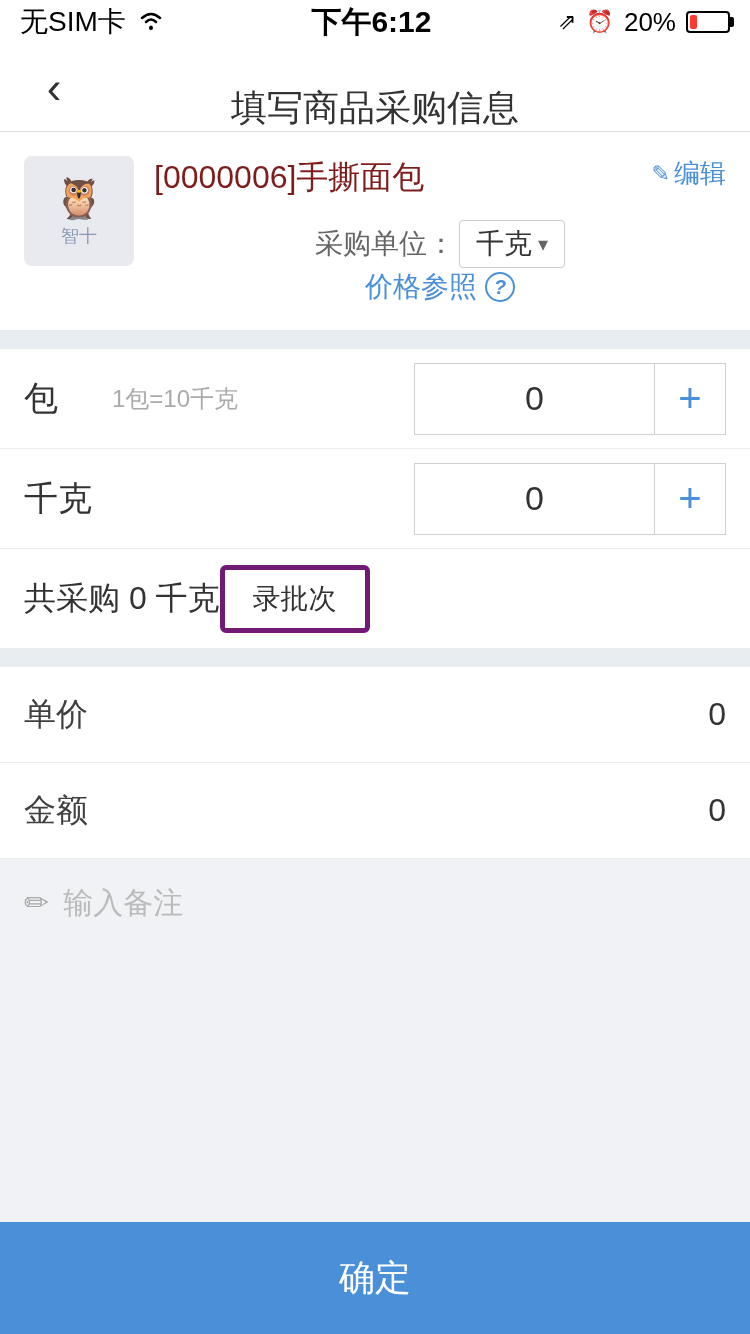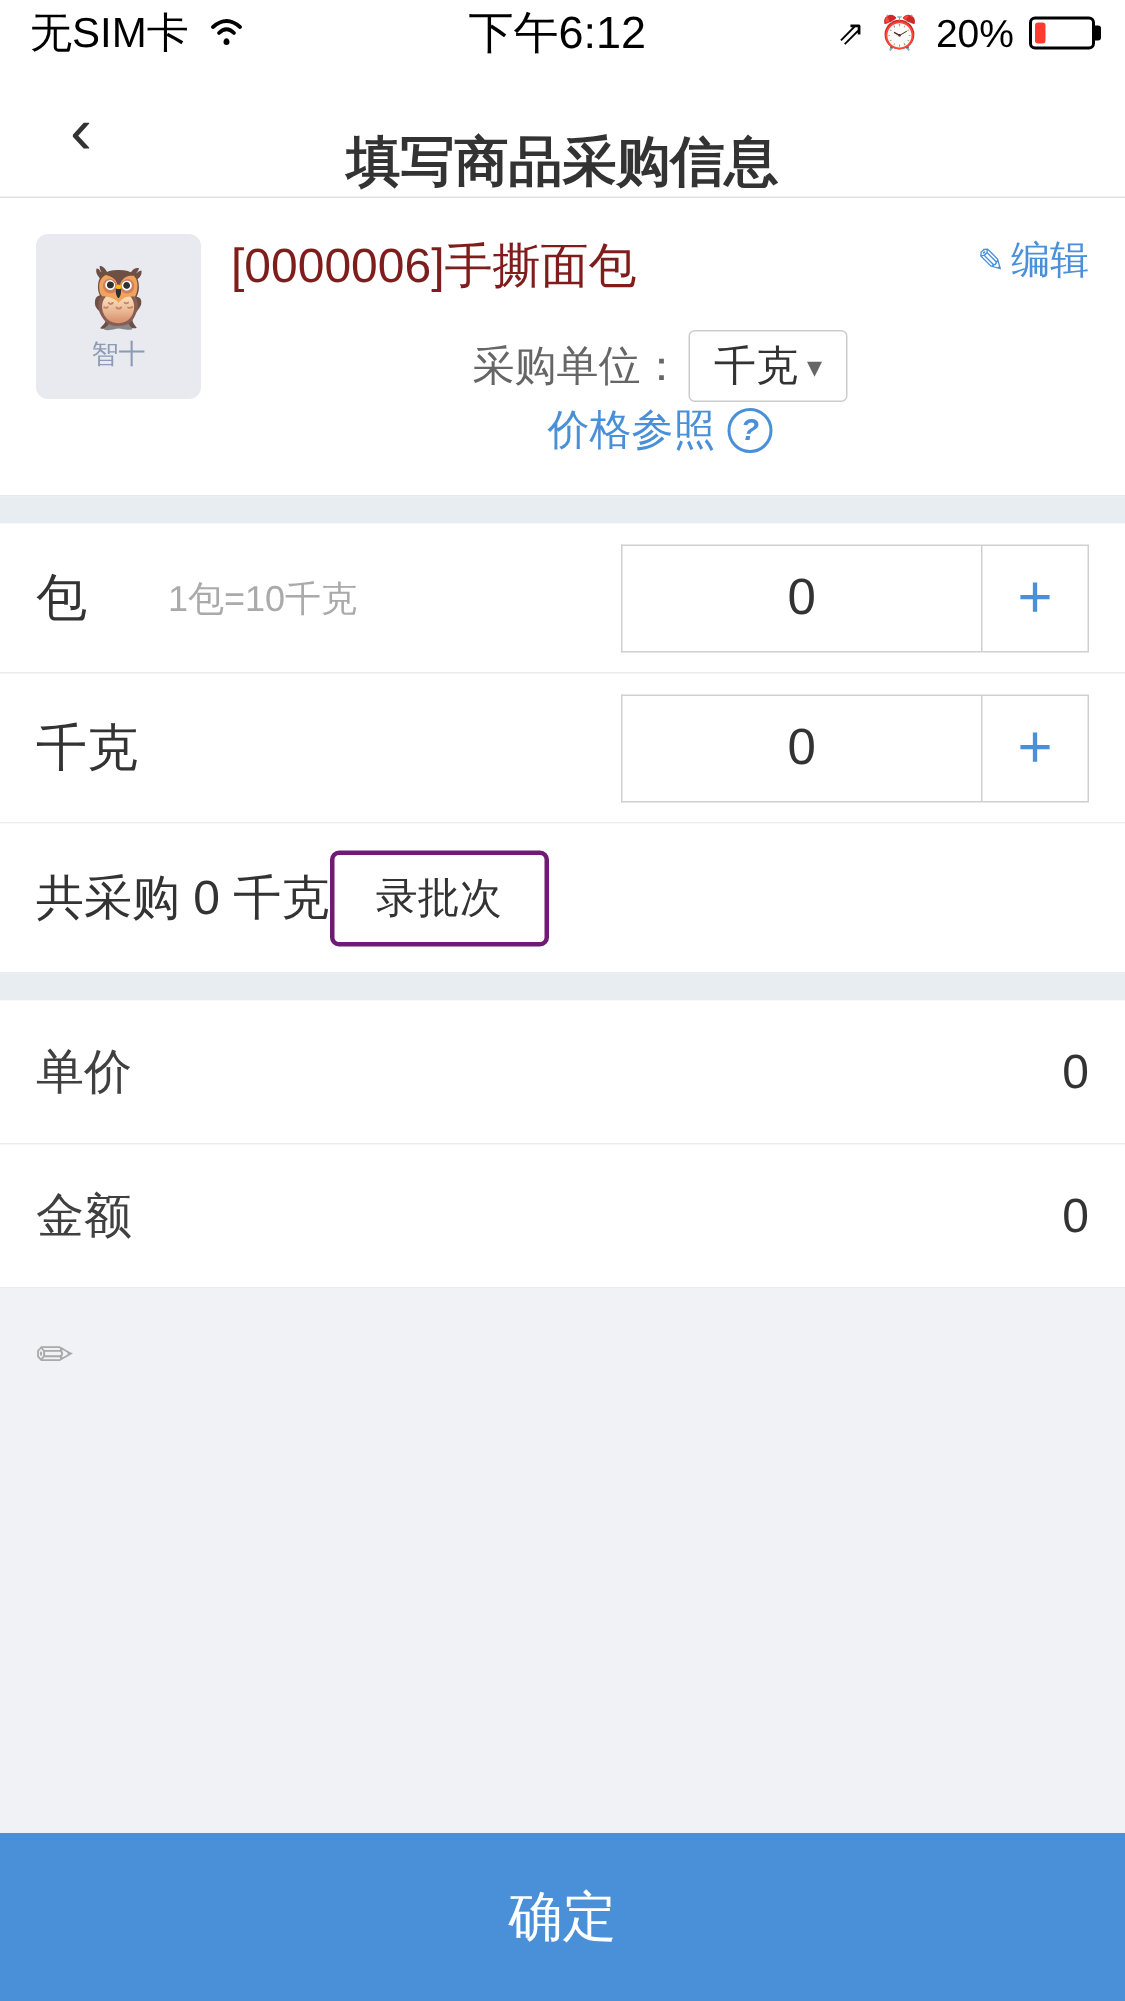--- a/index.html
+++ b/index.html
@@ -48,21 +48,21 @@
       justify-content: center;
       position: relative;
       border-bottom: 1px solid #e0e0e0;
     }
     .nav-back {
       position: absolute; left: 24px;
       font-size: 40px; color: #333; cursor: pointer;
       width: 60px; height: 60px; display: flex; align-items: center; justify-content: center;
     }
     .nav-title {
-      font-size: 36px; font-weight: 700; color: #333; margin-top: 41px;
+      font-size: 36px; font-weight: 400; color: #333; margin-top: 41px;
     }
 
     
     .product-section {
       background: #fff;
       padding: 24px 24px;
       display: flex;
       align-items: flex-start;
       gap: 20px;
       border-bottom: 1px solid #e8e8e8;
@@ -139,21 +139,21 @@
     }
 
     
     .total-row {
       display: flex; align-items: center; justify-content: flex-start;
       padding: 0 24px; height: 100px; background: #fff;
       border-bottom: 1px solid #ececec;
     }
     .total-label { font-size: 32px; color: #333; }
     .record-btn {
-      border: 3px solid #701a75; border-radius: 6px;
+      border: 5px solid #701a75; border-radius: 6px;
       padding: 10px 28px; font-size: 28px; color: #333;
       background: #fff; cursor: pointer;
     }
 
     
     .info-section { background: #fff; margin-top: 0; }
     .info-row {
       display: flex; align-items: center; justify-content: space-between;
       padding: 0 24px; height: 96px;
       border-bottom: 1px solid #ececec;
@@ -196,21 +196,21 @@
     <span>无SIM卡</span>
     <span>
       <svg width="30" height="22" viewBox="0 0 30 22">
         <path d="M15 18 L15 18" stroke="#000" stroke-width="3" stroke-linecap="round"></path>
         <path d="M10 13 Q15 8 20 13" stroke="#000" stroke-width="2.5" fill="none" stroke-linecap="round"></path>
         <path d="M6 9 Q15 1 24 9" stroke="#000" stroke-width="2.5" fill="none" stroke-linecap="round"></path>
         <circle cx="15" cy="19" r="2" fill="#000"></circle>
       </svg>
     </span>
   </div>
-  <div style="font-size:30px;font-weight:400;margin-left:19px;">下午6:12</div>
+  <div style="font-size:30px;font-weight:700;margin-left:19px;">下午6:12</div>
   <div class="status-right">
     <span style="font-size:22px;">⇗</span>
     <span style="font-size:22px;">⏰</span>
     <span style="font-size:26px;">20%</span>
     <div class="battery-bar">
       <div class="battery-fill"></div>
     </div>
   </div>
 </div>
 
@@ -298,19 +298,20 @@
     <span class="info-value">0</span>
   </div>
   <div class="info-row">
     <span class="info-label">金额</span>
     <span class="info-value">0</span>
   </div>
 </div>
 
 <div class="notes-section">
   <span class="notes-icon">✏</span>
+  <span class="notes-placeholder">输入备注</span>
 </div>
 
 <div class="content-area"></div>
 
 <div class="confirm-btn">
   <span>确定</span>
 </div>
 
 </body></html>

